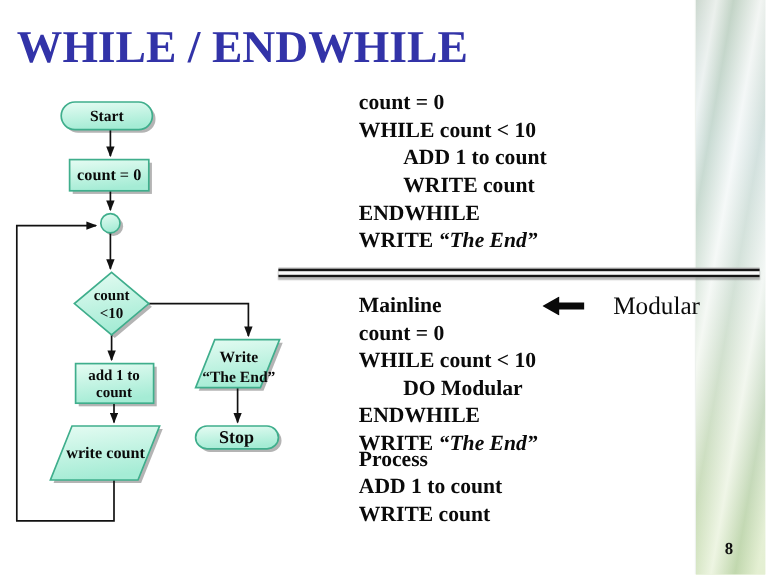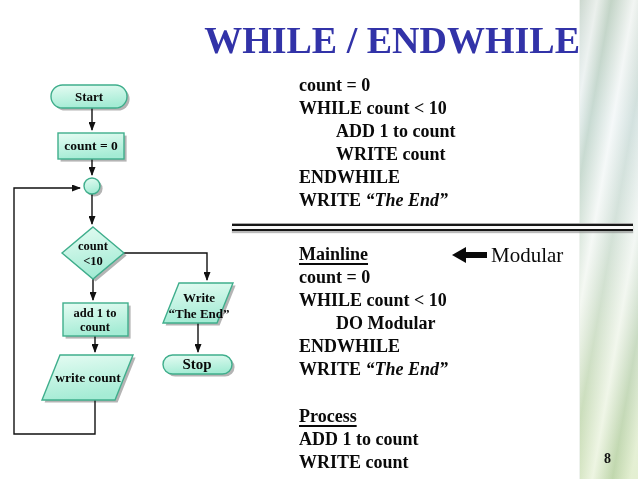--- a/index.html
+++ b/index.html
@@ -3,21 +3,21 @@
 <meta charset="utf-8">
 <style>
   html,body{margin:0;padding:0;background:#fff;}
   .slide{
     position:relative;width:638px;height:479px;background:#ffffff;
     overflow:hidden;font-family:"Liberation Serif",serif;color:#111;
   }
   
   .title{
     position:absolute;top:18px;left:0;width:580px;padding-left:14px;
-    box-sizing:border-box;text-align:right;
+    box-sizing:border-box;text-align:left;
     font-weight:bold;font-size:38px;line-height:44px;color:#3233a8;
     letter-spacing:0px;white-space:nowrap;
   }
   
   .strip{
     position:absolute;top:0;right:0;width:58px;height:479px;
     border-left:1px solid #eef2ee;
     background:
       linear-gradient(100deg,
         rgba(255,255,255,0) 0%,
@@ -42,26 +42,26 @@
     border-top:2px solid #161616;border-bottom:2px solid #161616;
     box-shadow:0 -1px 0 #a8a8a8, 0 2px 1px rgba(130,130,130,.55);
   }
   
   .code{
     position:absolute;left:299px;
     font-weight:bold;font-size:18px;line-height:23px;color:#0a0a0a;
     white-space:nowrap;
   }
   .code .indent{padding-left:37px;}
-  .code .heading{text-decoration:underline;text-decoration-thickness:2px;text-underline-offset:3px;}
+  .code .heading{text-decoration-thickness:2px;text-underline-offset:3px;}
   .code .it{font-style:italic;}
   
   .modular{
     position:absolute;left:452px;top:243px;height:24px;
-    display:flex;align-items:center;gap:4px;
+    display:flex;align-items:center;gap:24px;
     font-size:21px;line-height:24px;color:#0a0a0a;white-space:nowrap;
   }
   .flow{position:absolute;left:0;top:0;}
   svg text{font-family:"Liberation Serif",serif;font-weight:bold;fill:#0a0a0a;}
 </style>
 </head>
 <body>
 
 <div class="slide">
 
@@ -148,19 +148,19 @@
     <div><span>WRITE </span><span class="it">“The End”</span></div>
   </div>
 
   <div class="modular">
     <svg width="35" height="16" viewBox="0 0 35 16">
       <path d="M0,8 L14,0 L14,5 L35,5 L35,11 L14,11 L14,16 Z" fill="#0a0a0a"></path>
     </svg>
     <span>Modular</span>
   </div>
 
-  <div class="code" style="top:405px;">
+  <div class="code" style="top:371px;">
     <div class="heading">Process</div>
     <div>ADD 1 to count</div>
     <div>WRITE count</div>
   </div>
 
 </div>
 
 </body></html>

